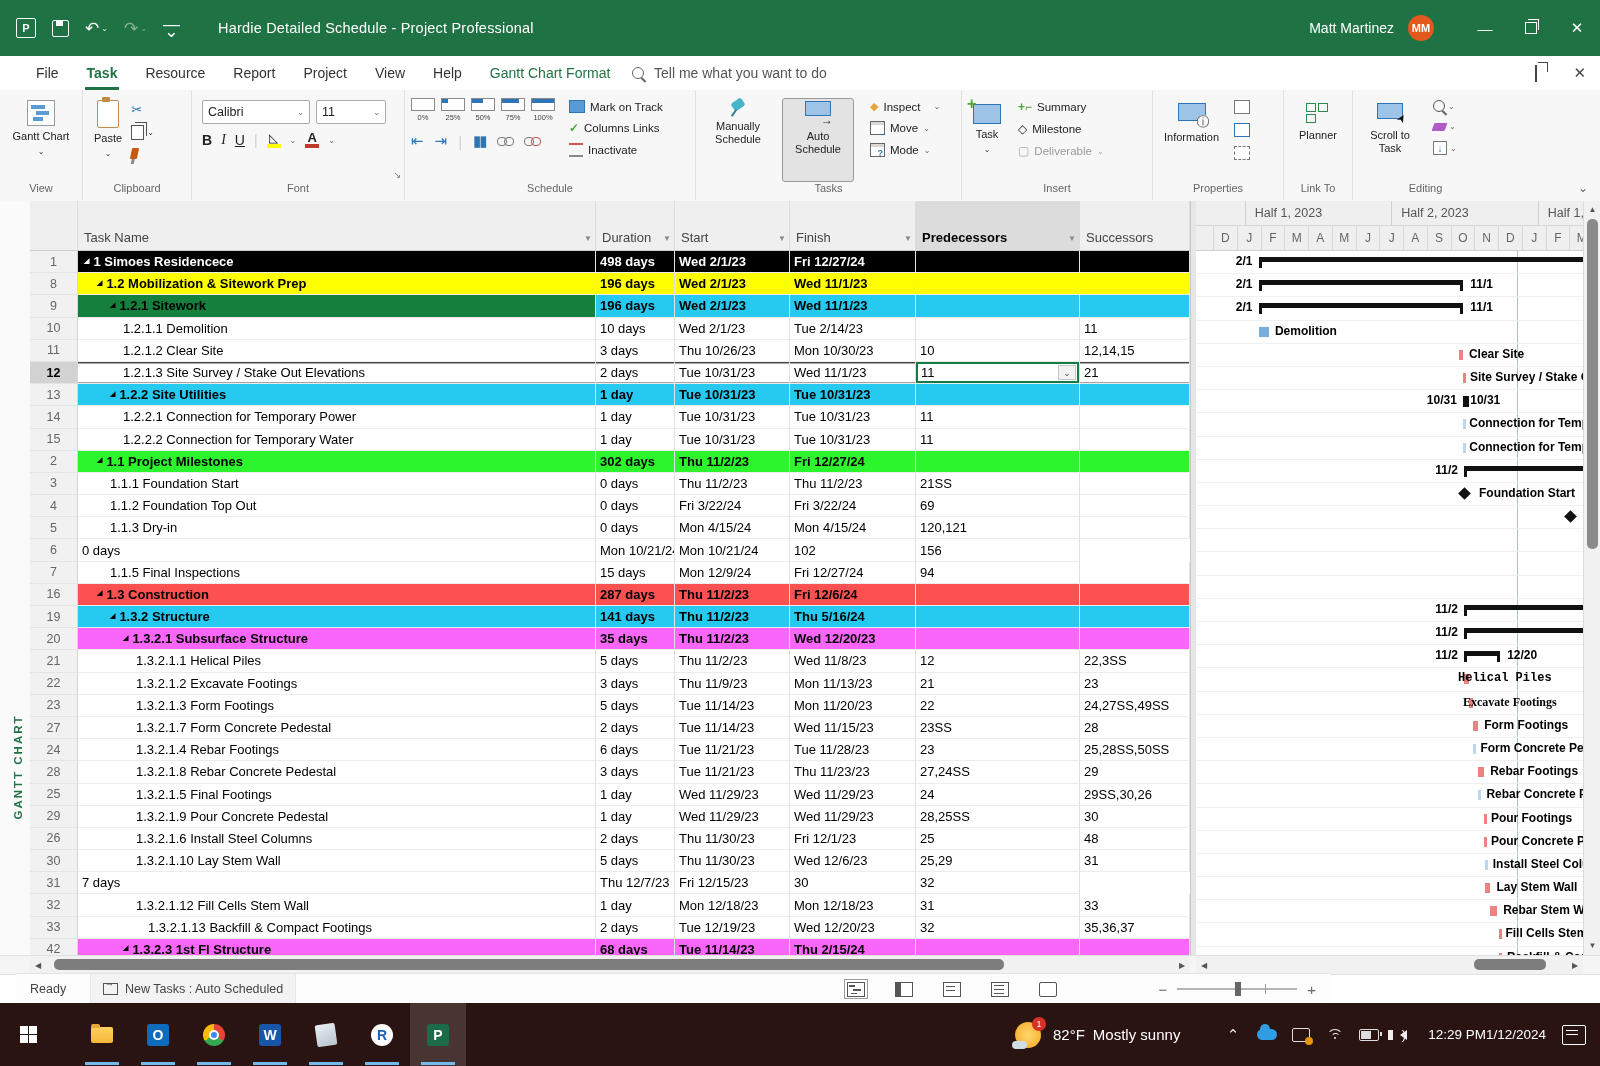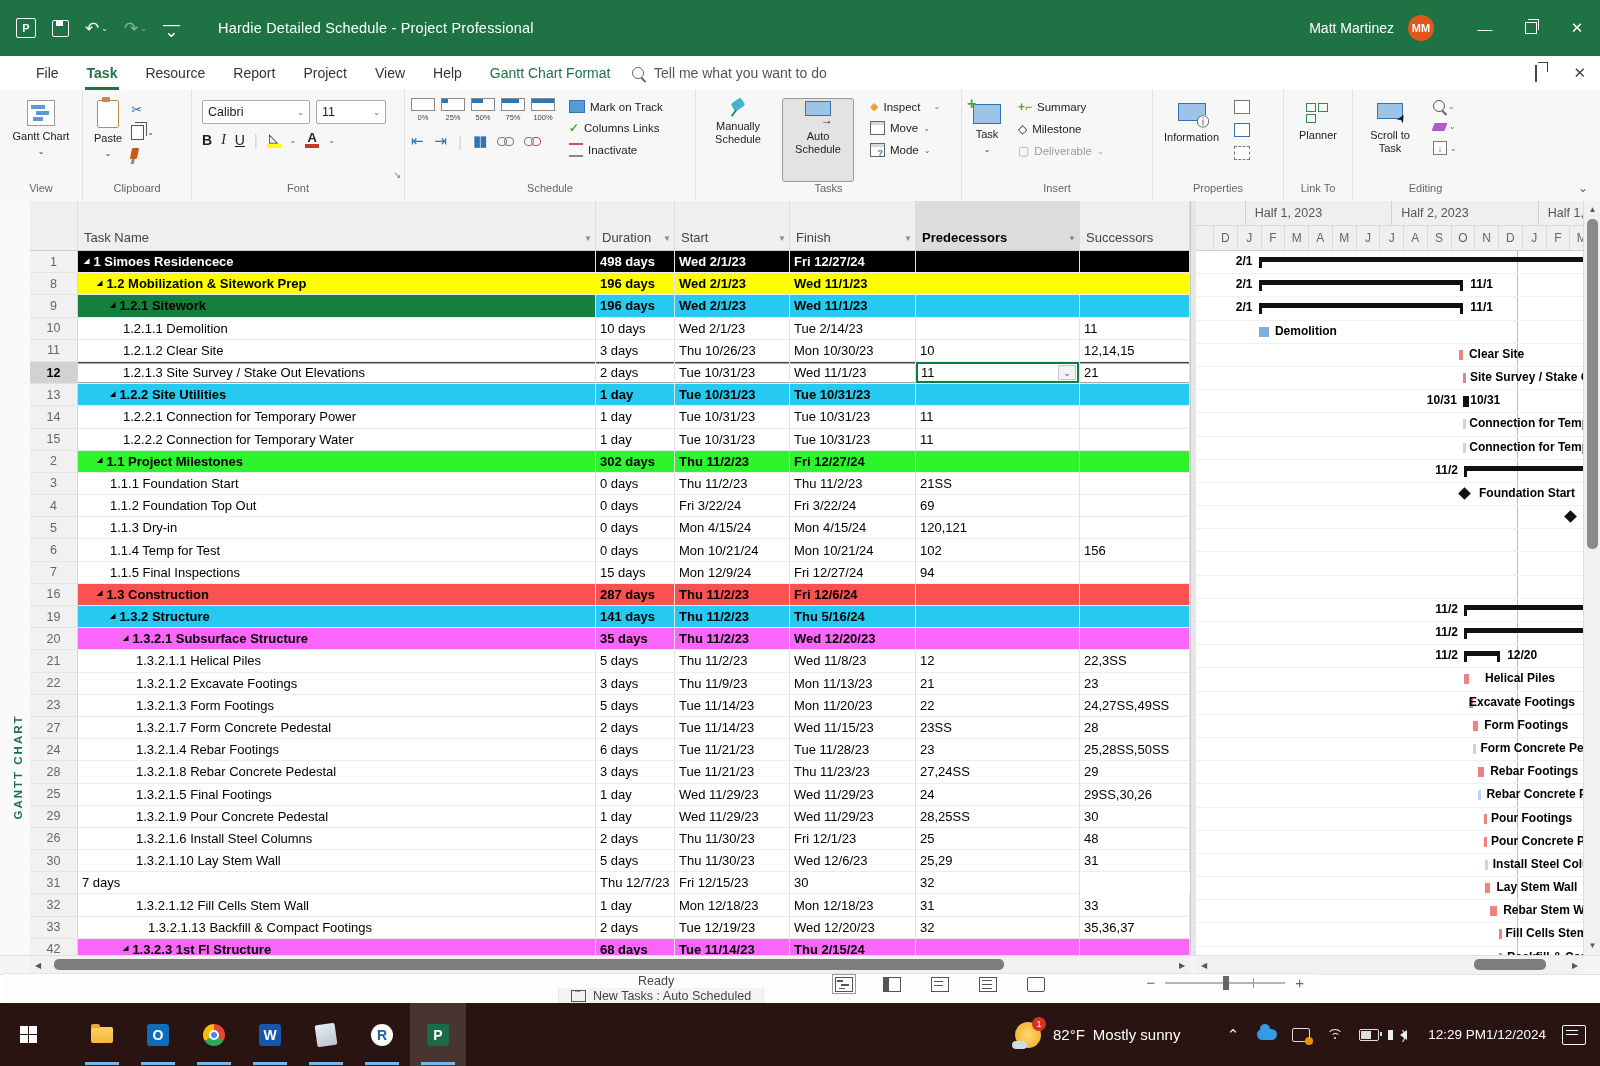--- a/index.html
+++ b/index.html
@@ -144,21 +144,21 @@
   .vs-thumb{position:absolute;left:3px;width:11px;border-radius:5px;background:#8a8a8a;}
   .vs-down{position:absolute;bottom:2px;left:0;right:0;}
 
   
   .hscrollrow{position:absolute;left:0;top:955px;width:1600px;height:18px;background:#f5f5f5;border-top:1px solid #e0e0e0;border-bottom:1px solid #e0e0e0;}
   .hsb{position:absolute;top:0;height:18px;background:#f1f1f1;}
   .hs-arrow{position:absolute;top:0;width:16px;height:18px;display:flex;align-items:center;justify-content:center;font-size:8px;color:#555;}
   .hs-thumb{position:absolute;top:3px;height:11px;border-radius:5px;background:#7d7d7d;}
 
   
-  .statusbar{position:absolute;left:4px;top:973px;width:1314px;height:30px;background:#fdfdfd;border-top:1px solid #e4e4e4;display:flex;align-items:center;font-size:12.5px;color:#444;flex-direction:column;}
+  .statusbar{position:absolute;left:16px;top:973px;width:1314px;height:30px;background:#fdfdfd;border-top:1px solid #e4e4e4;display:flex;align-items:center;font-size:12.5px;color:#444;}
   .sb-ready{padding-left:14px;width:60px;}
   .sb-newtasks{display:flex;align-items:center;gap:7px;padding:0 12px;height:30px;background:#f3f3f3;border-left:1px solid #e6e6e6;border-right:1px solid #e6e6e6;}
   .nt-ico{width:13px;height:10px;border:1.3px solid #555;position:relative;}
   .nt-ico:after{content:"→";position:absolute;left:1px;top:-6px;font-size:9px;color:#555;}
   .sb-views{position:absolute;right:270px;display:flex;gap:24px;align-items:center;}
   .vico{width:22px;height:18px;border:1px solid transparent;display:flex;align-items:center;justify-content:center;}
   .vico.active{border-color:#9a9a9a;background:#fff;}
   .vglyph{width:16px;height:13px;border:1.2px solid #555;position:relative;background:#fff;}
   .vglyph i{position:absolute;background:#555;}
   .sb-zoom{position:absolute;right:14px;display:flex;align-items:center;gap:10px;color:#666;}
@@ -687,23 +687,20 @@
               <span>1.1.3 Dry-in</span>
             </div>
             <div class="tcell cdur">0 days</div>
             <div class="tcell cstart">Mon 4/15/24</div>
             <div class="tcell cfin">Mon 4/15/24</div>
             <div class="tcell cpred">120,121</div>
             <div class="tcell csucc"></div>
           </div>
           <div class="trow">
             <div class="cid">6</div>
-            <div class="tcell cname" style="padding-left: 32px;">
-              <span>1.1.4 Temp for Test</span>
-            </div>
             <div class="tcell cdur">0 days</div>
             <div class="tcell cstart">Mon 10/21/24</div>
             <div class="tcell cfin">Mon 10/21/24</div>
             <div class="tcell cpred">102</div>
             <div class="tcell csucc">156</div>
           </div>
           <div class="trow">
             <div class="cid">7</div>
             <div class="tcell cname" style="padding-left: 32px;">
               <span>1.1.5 Final Inspections</span>
@@ -1016,25 +1013,25 @@
           <div class="chrow">
             <div class="sumbar" style="left: 267.996px; width: 36.1762px;">
               <span class="cap" style="left: 0px;"></span>
               <span class="cap" style="right: 0px;"></span>
             </div>
             <span class="gl-left" style="left: 207.996px;">11/2</span>
             <span class="gl-right" style="left: 311.172px;">12/20</span>
           </div>
           <div class="chrow">
             <div class="gbar" style="left: 267.996px; width: 5.22131px; background: rgb(239, 129, 129);"></div>
-            <span class="gl-right" style="left: 289px;">Helical Piles</span>
+            <span class="gl-right" style="left: 262px; font-family: Liberation Mono, monospace;">Helical Piles</span>
           </div>
           <div class="chrow">
             <div class="gbar" style="left: 273.217px; width: 3.72951px; background: rgb(239, 129, 129);"></div>
-            <span class="gl-right" style="left: 273px;">Excavate Footings</span>
+            <span class="gl-right" style="left: 267px; font-family: Liberation Serif, serif;">Excavate Footings</span>
           </div>
           <div class="chrow">
             <div class="gbar" style="left: 276.947px; width: 5.22131px; background: rgb(239, 129, 129);"></div>
             <span class="gl-right" style="left: 288.168px;">Form Footings</span>
           </div>
           <div class="chrow">
             <div class="gbar" style="left: 276.947px; width: 3px; background: rgb(189, 215, 238);"></div>
             <span class="gl-right" style="left: 284.439px;">Form Concrete Pedestal</span>
           </div>
           <div class="chrow">

